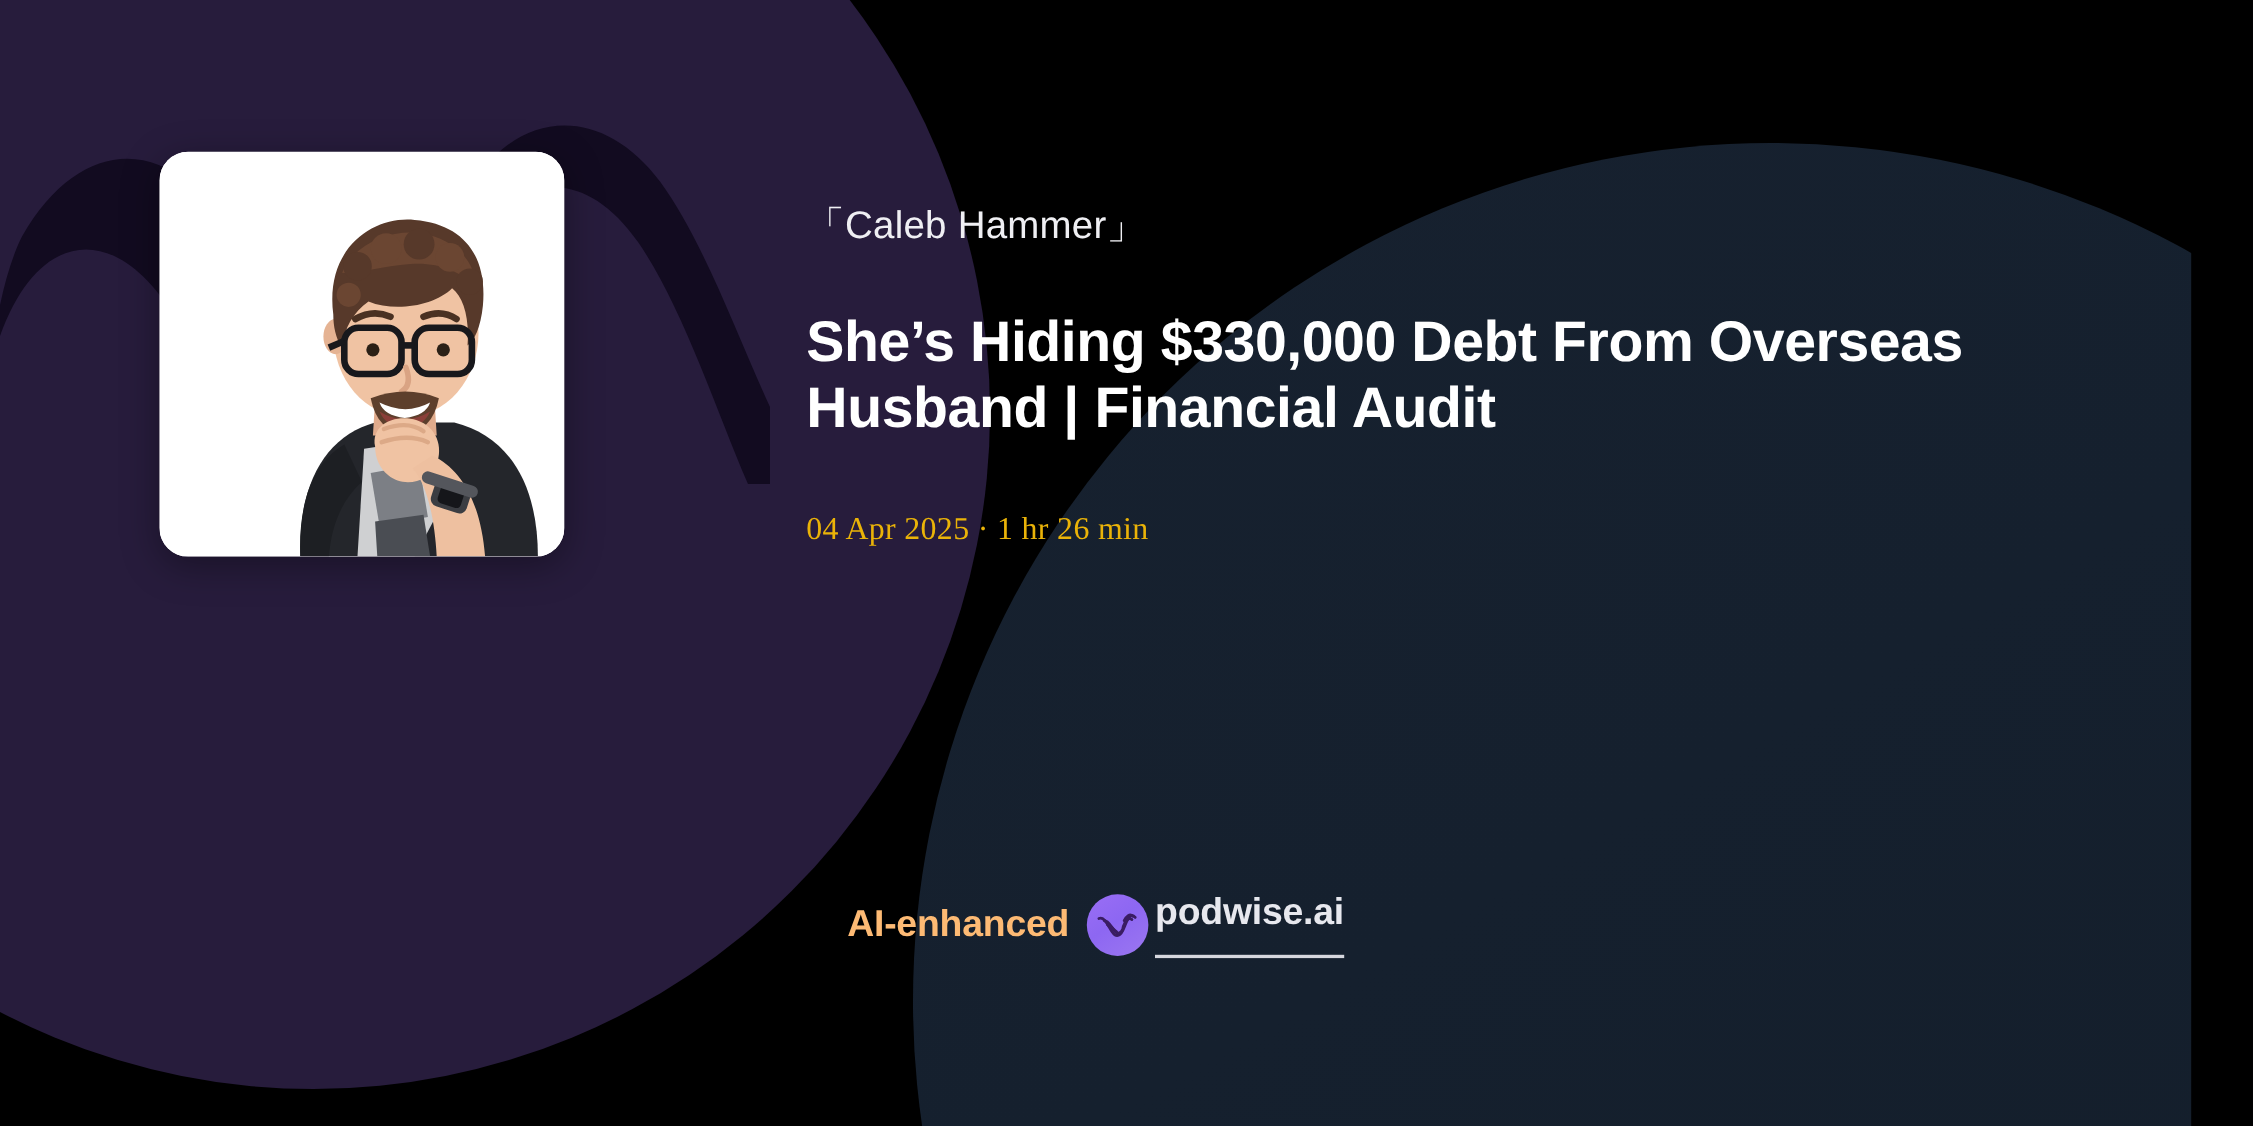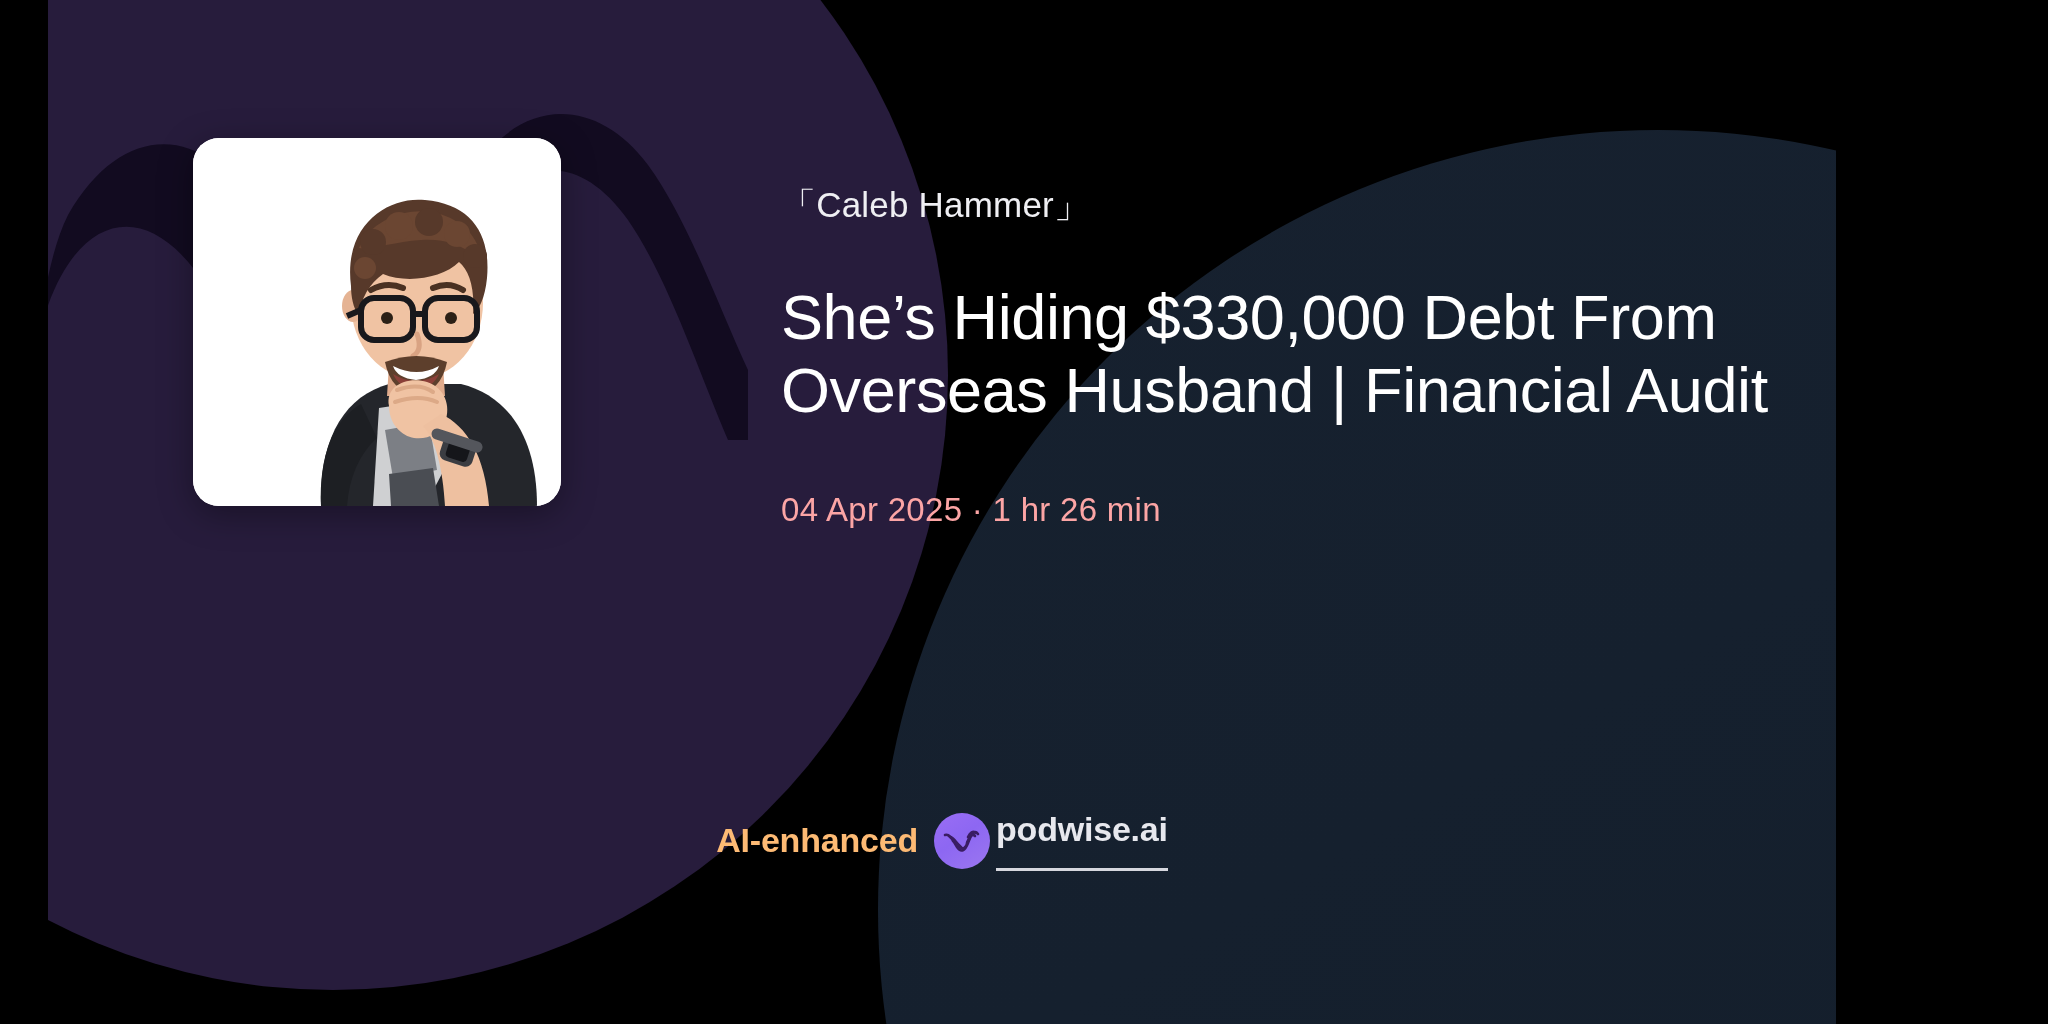--- a/index.html
+++ b/index.html
@@ -2,23 +2,22 @@
 <html><head>
 <meta charset="utf-8">
 <style>
   html,body{margin:0;padding:0;background:#000;}
   body{
     width:2048px;height:1024px;overflow:hidden;
     font-family:"Liberation Sans","DejaVu Sans",sans-serif;
     -webkit-font-smoothing:antialiased;
   }
   .card{
-    position:relative;width:1788px;height:1024px;overflow:hidden;
+    position:relative;width:1992px;height:1024px;overflow:hidden;
     background:#000000;
-    margin-left:48px;
   }
 
   
   .bg-layer{position:absolute;inset:0;overflow:hidden;}
   .blob-purple{
     position:absolute;
     left:-330px;top:-240px;
     width:1230px;height:1230px;
     border-radius:50%;
     background:#271C3C;
@@ -47,26 +46,26 @@
   
   .meta{
     position:absolute;left:733px;top:186px;width:1230px;
   }
   .podcast-name{
     font-size:35px;line-height:1.1;color:#efeff3;font-weight:400;
     letter-spacing:.2px;white-space:nowrap;
   }
   .episode-title{
     margin-top:56px;
-    font-size:63px;line-height:1.16;color:#ffffff;font-weight:400;
+    font-size:52px;line-height:1.16;color:#ffffff;font-weight:700;
     letter-spacing:-.4px;max-width:1180px;
   }
   .episode-sub{
     margin-top:64px;
-    font-size:33px;color:#fca5a5;font-weight:400;letter-spacing:.3px;
+    font-size:29px;color:#eab308;font-weight:400;letter-spacing:.3px;font-family:Liberation Serif, serif;
   }
 
   
   .banner{
     position:absolute;left:0;right:0;top:810px;
     display:flex;align-items:center;justify-content:center;
     gap:0;
   }
   .banner-text{
     font-size:34px;font-weight:700;letter-spacing:-.2px;

